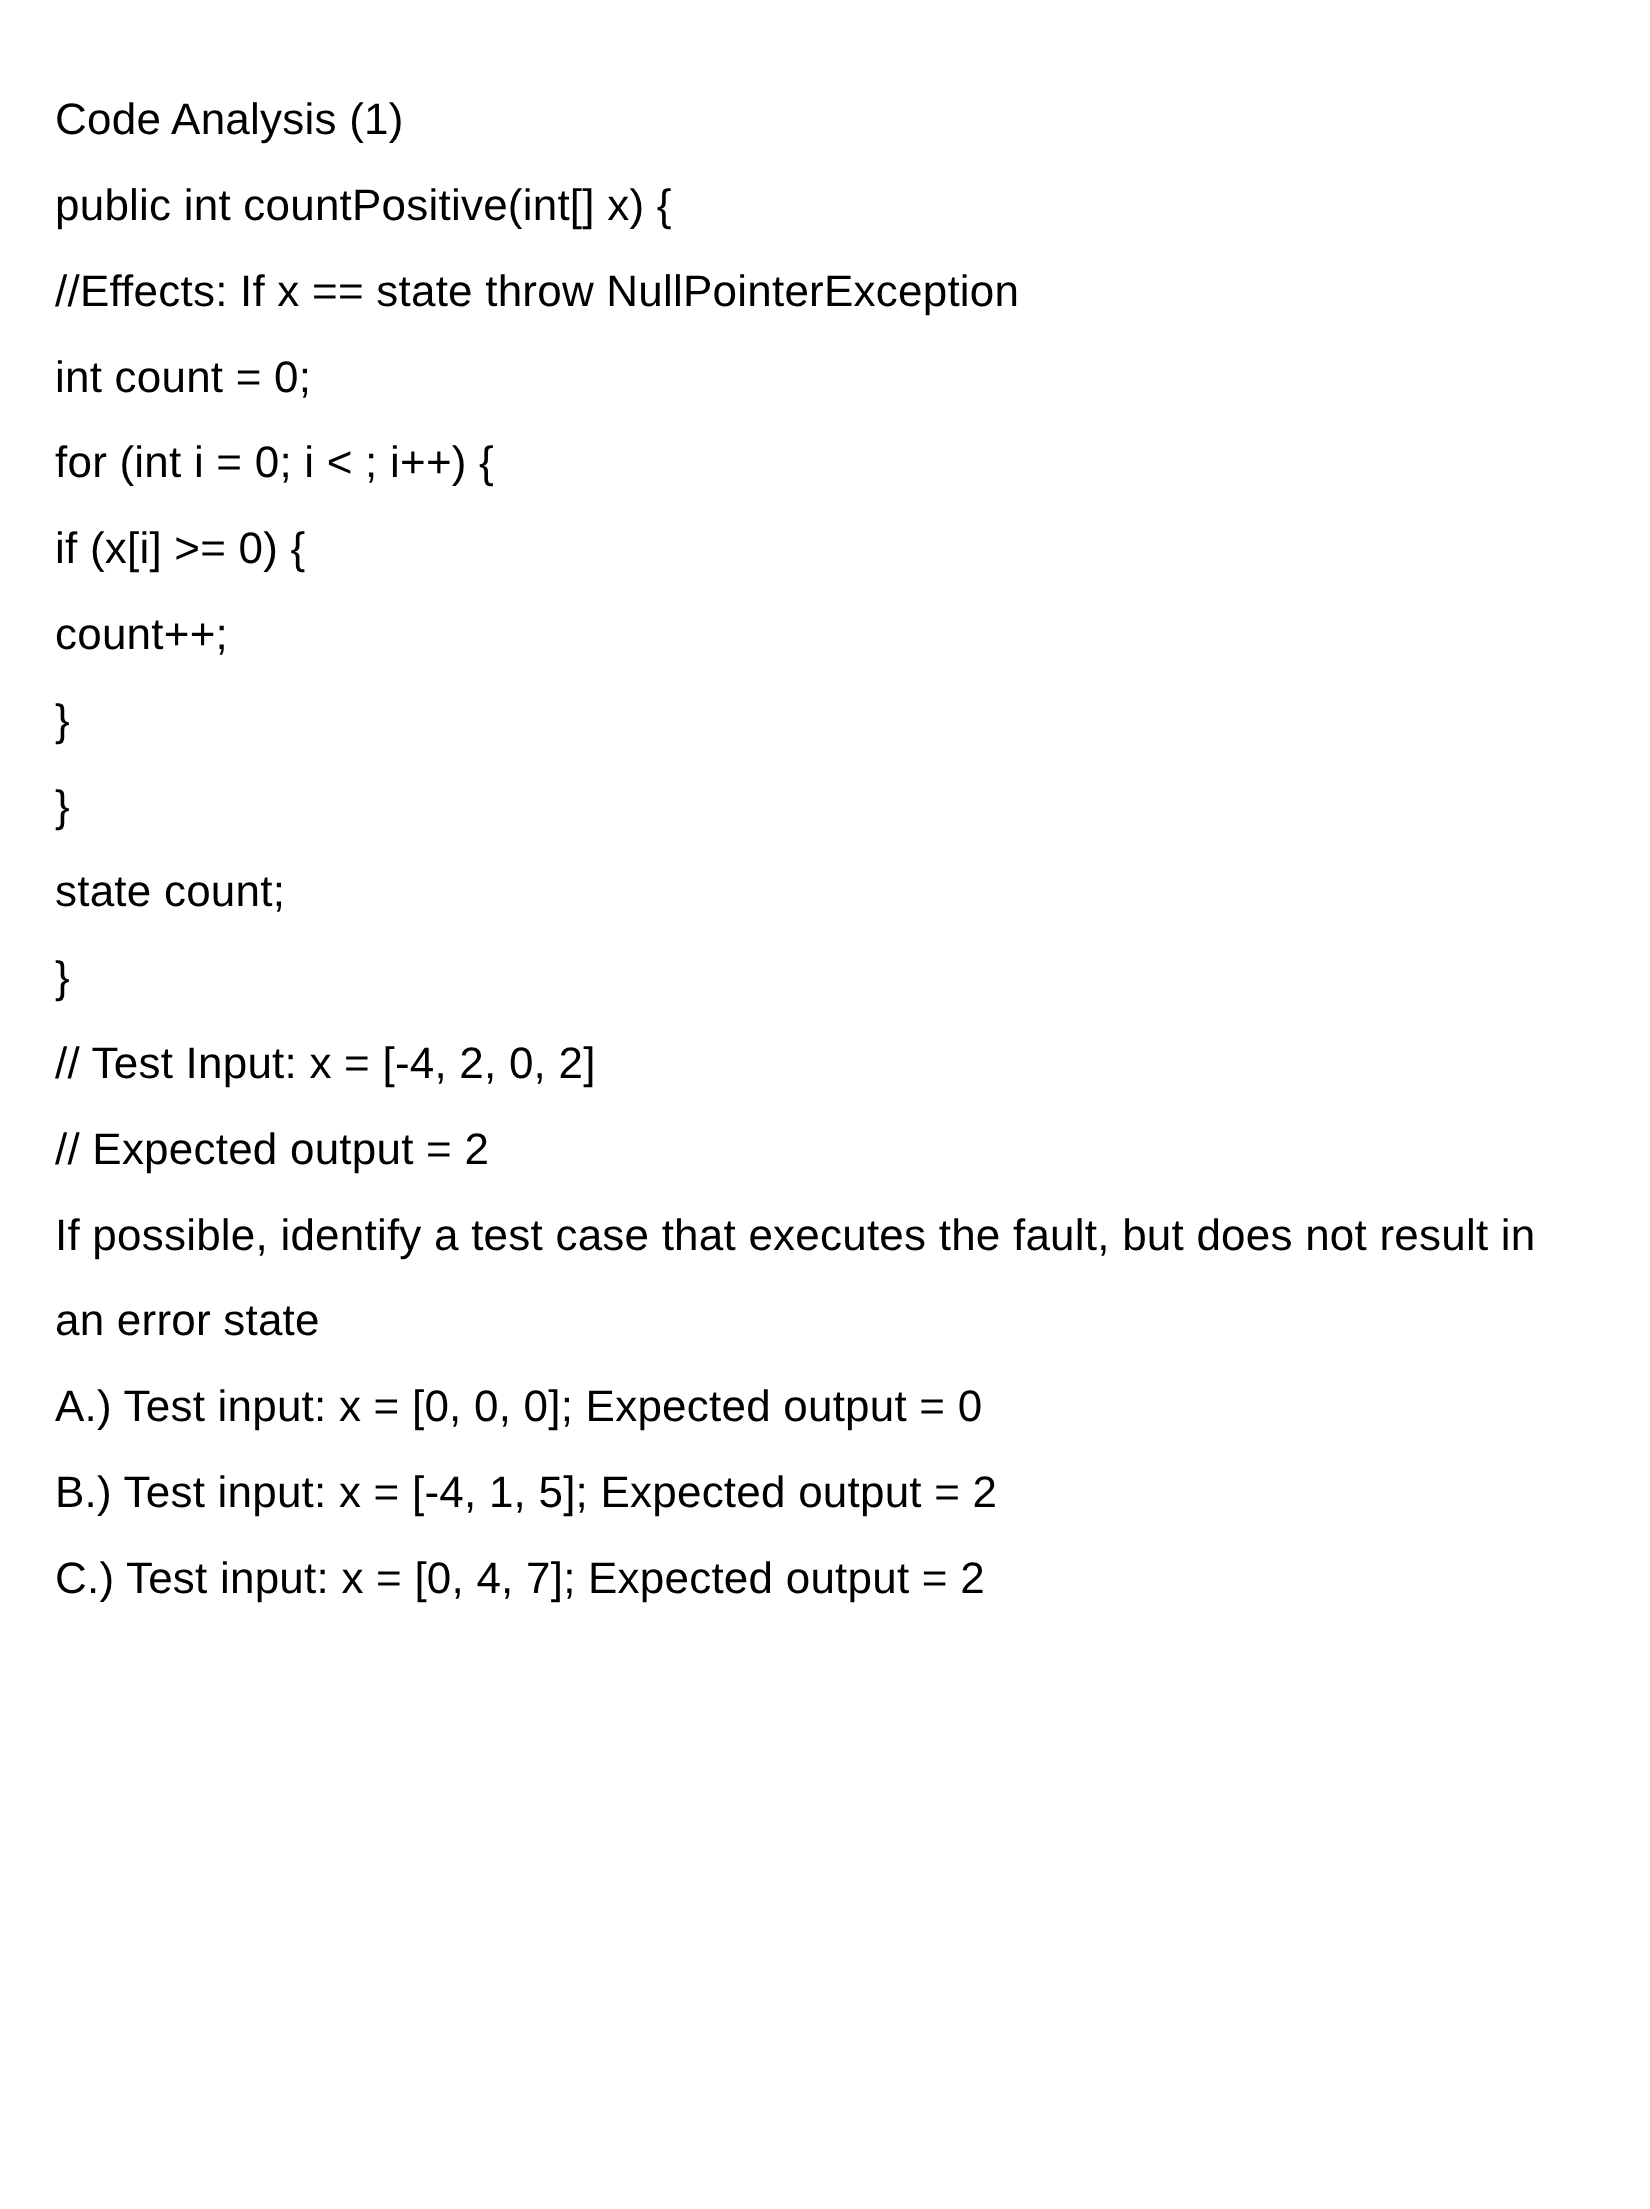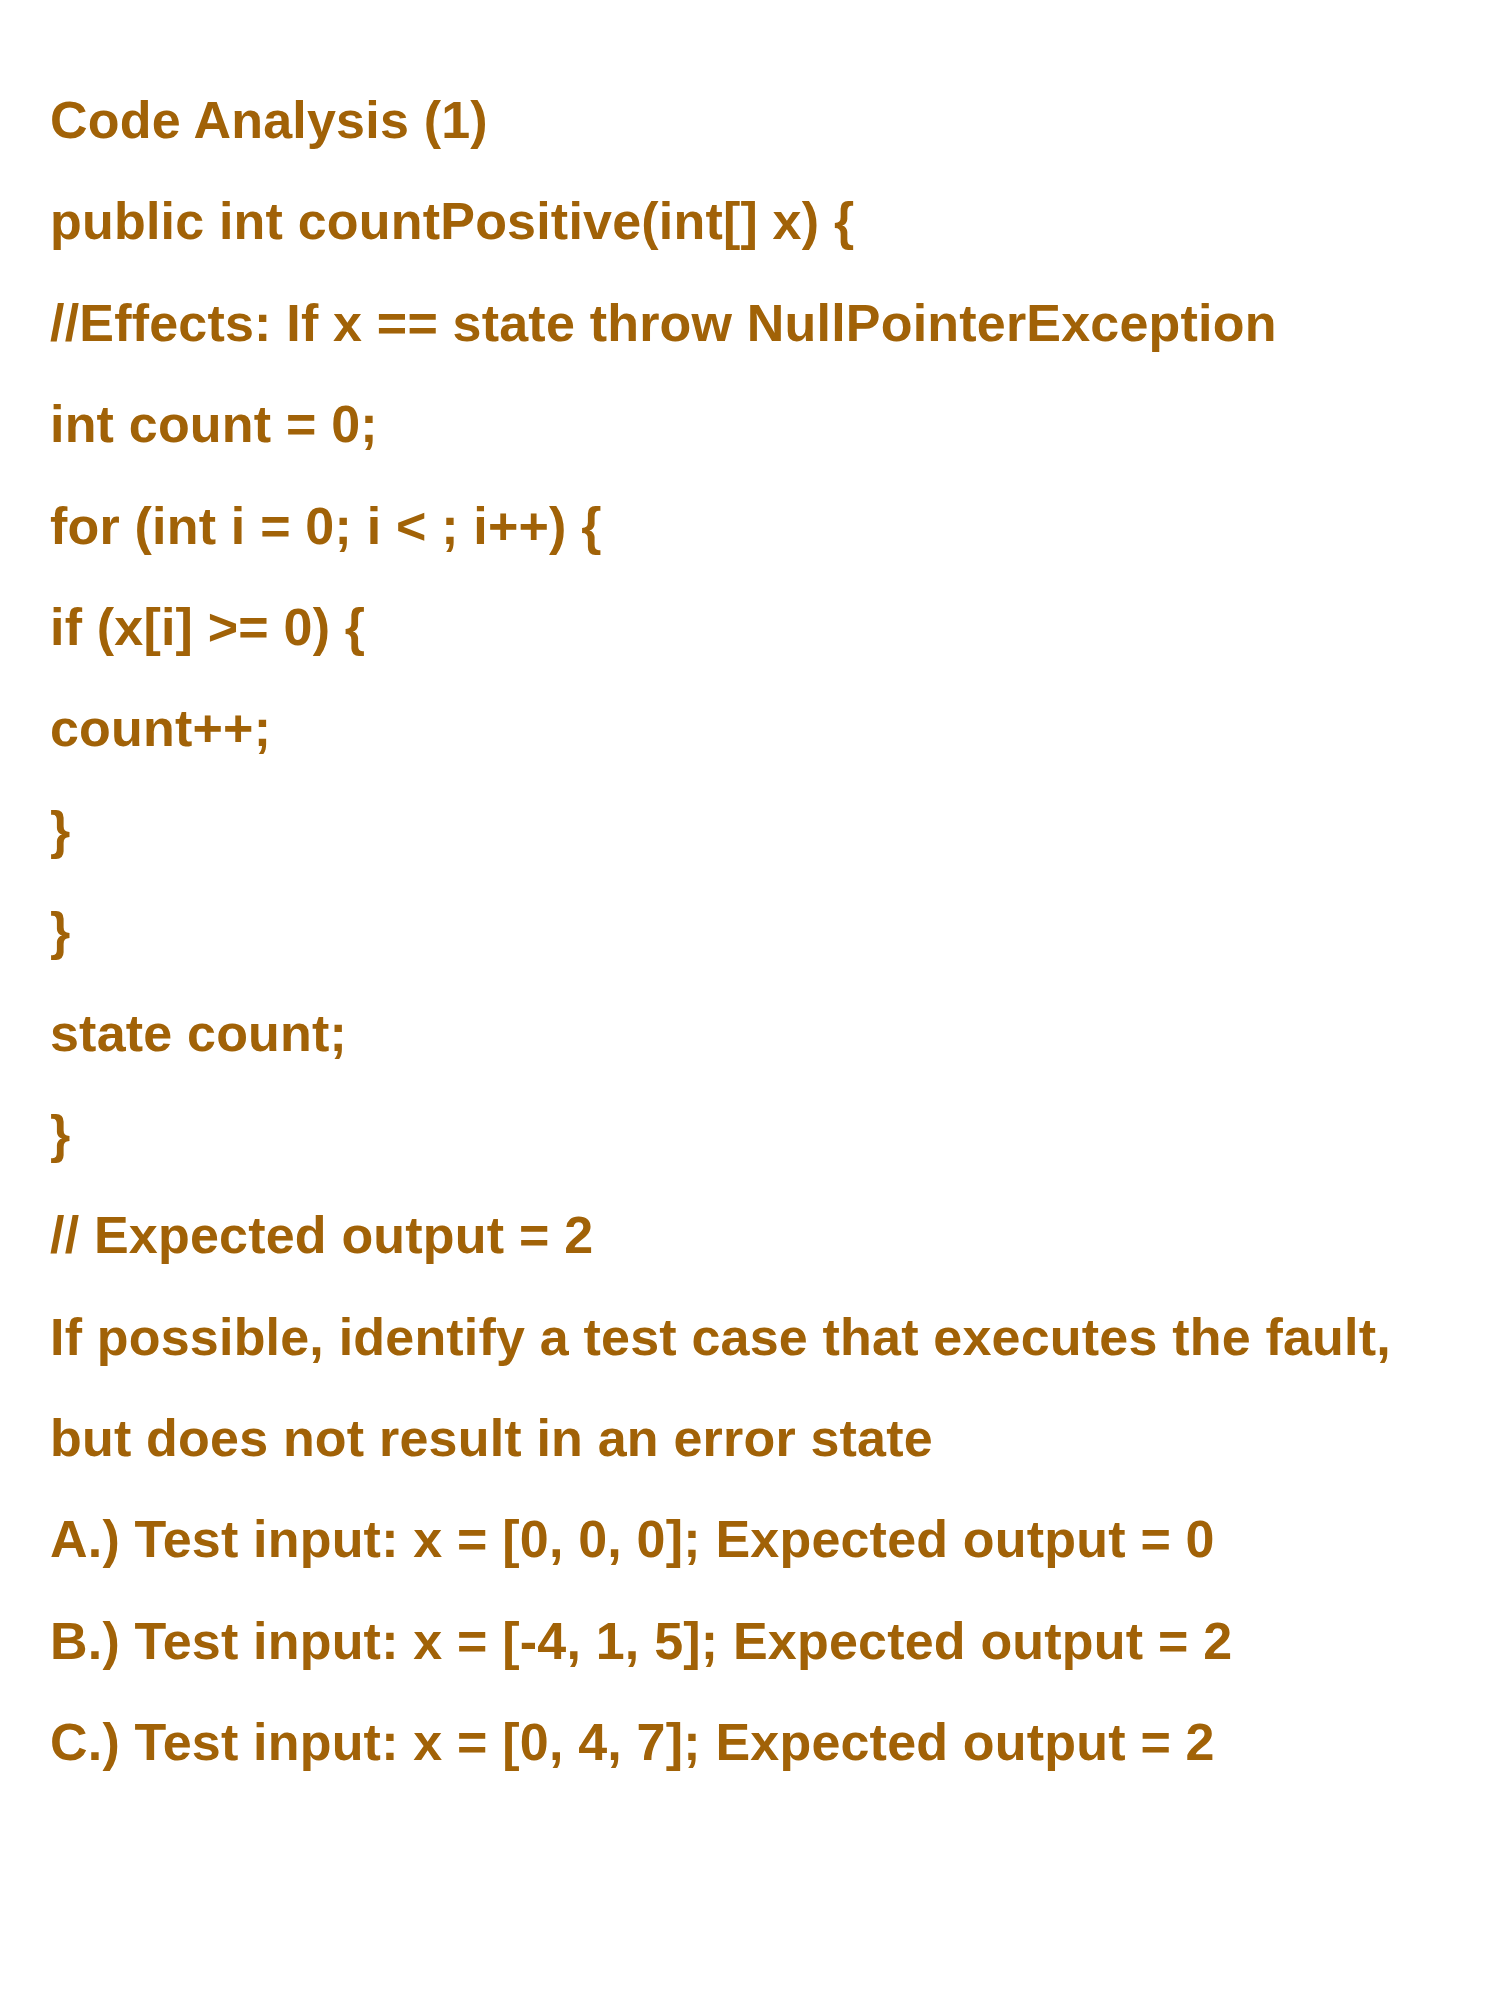--- a/index.html
+++ b/index.html
@@ -8,24 +8,24 @@
       box-sizing: border-box;
     }
     body {
       background: #ffffff;
       font-family: -apple-system, BlinkMacSystemFont, "Segoe UI", Helvetica, Arial, sans-serif;
       width: 1500px;
       height: 2008px;
       padding: 70px 50px 50px 50px;
     }
     .content {
-      font-size: 52px;
+      font-size: 40px;
       line-height: 1.95;
-      color: #a16207;
-      font-weight: 700;
+      color: #000000;
+      font-weight: 400;
       letter-spacing: 0.2px;
     }
     .line {
       display: block;
     }
   </style>
 </head>
 <body>
 
 <div class="content">
@@ -33,18 +33,19 @@
   <span class="line">public int countPositive(int[] x) {</span>
   <span class="line">//Effects: If x == state throw NullPointerException</span>
   <span class="line">int count = 0;</span>
   <span class="line">for (int i = 0; i &lt; ; i++) {</span>
   <span class="line">if (x[i] &gt;= 0) {</span>
   <span class="line">count++;</span>
   <span class="line">}</span>
   <span class="line">}</span>
   <span class="line">state count;</span>
   <span class="line">}</span>
+  <span class="line">// Test Input: x = [-4, 2, 0, 2]</span>
   <span class="line">// Expected output = 2</span>
   <span class="line">If possible, identify a test case that executes the fault, but does not result in an error state</span>
   <span class="line">A.) Test input: x = [0, 0, 0]; Expected output = 0</span>
   <span class="line">B.) Test input: x = [-4, 1, 5]; Expected output = 2</span>
   <span class="line">C.) Test input: x = [0, 4, 7]; Expected output = 2</span>
 </div>
 
 </body></html>

